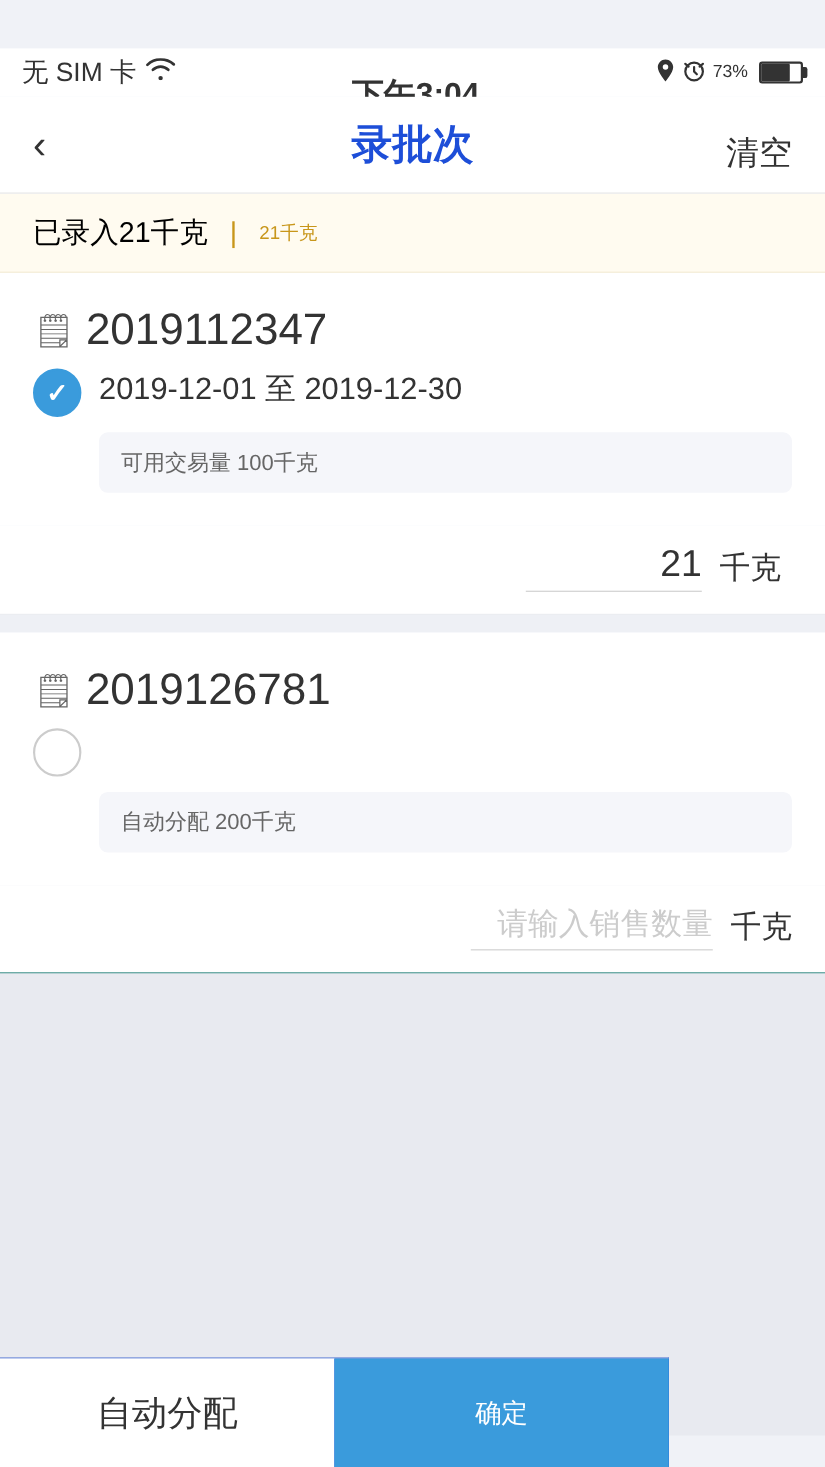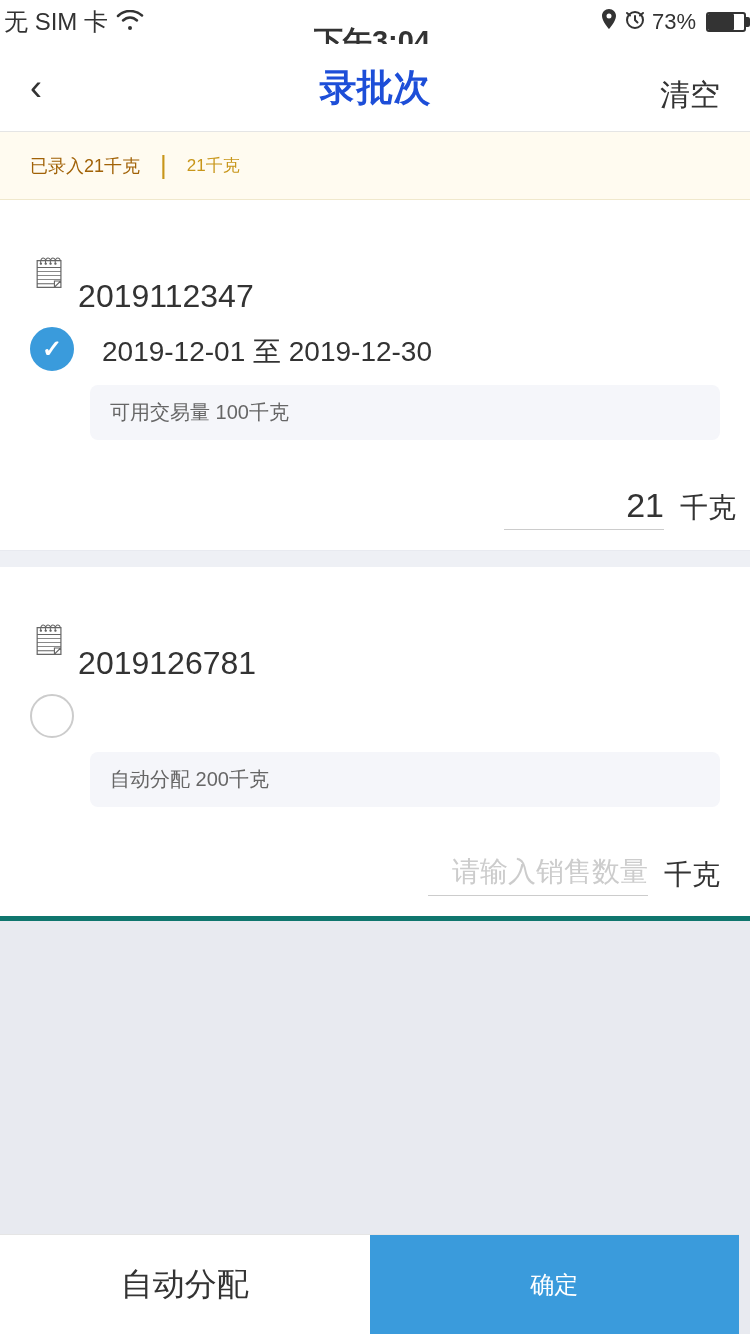--- a/index.html
+++ b/index.html
@@ -13,41 +13,42 @@
       color: #333;
     }
 
     
     .status-bar {
       height: 44px;
       background: #fff;
       display: flex;
       align-items: center;
       justify-content: space-between;
-      padding: 0 4px;
+      padding: 0 20px;
       font-size: 24px;
       font-weight: 500;
+      margin-top: 44px;
     }
     .status-left {
       display: flex;
       align-items: center;
       gap: 8px;
     }
     .status-center {
       font-size: 29px;
       font-weight: 600;
       position: absolute;
       left: 50%;
       transform: translateX(-50%);
     }
     .status-right {
       display: flex;
       align-items: center;
       gap: 6px;
-      font-size: 22px;
+      font-size: 16px;
     }
     .battery-icon {
       display: inline-block;
       width: 40px;
       height: 20px;
       border: 2px solid #333;
       border-radius: 3px;
       position: relative;
       margin-left: 4px;
     }
@@ -103,22 +104,22 @@
     
     .info-banner {
       background: #fffbf0;
       padding: 18px 30px;
       display: flex;
       align-items: center;
       gap: 20px;
       border-bottom: 1px solid #f0e8cc;
     }
     .info-banner .label {
-      color: #a16207;
-      font-size: 18px;
+      color: #000000;
+      font-size: 26px;
     }
     .info-banner .divider {
       color: #c8961a;
       font-size: 26px;
     }
     .info-banner .value {
       color: #c8961a;
       font-size: 17px;
     }
 
@@ -132,29 +133,28 @@
       display: flex;
       align-items: center;
       gap: 10px;
       margin-bottom: 12px;
     }
     .batch-icon {
       color: #666;
       font-size: 30px;
     }
     .batch-id {
-      font-size: 32px;
+      font-size: 40px;
       font-weight: 500;
       color: #333;
-      margin-top: 48px;
     }
     .batch-date-row {
       display: flex;
-      align-items: flex-end;
-      gap: 28px;
+      align-items: flex-start;
+      gap: 16px;
       margin-bottom: 14px;
     }
     .radio-circle {
       width: 44px;
       height: 44px;
       border-radius: 50%;
       border: 2px solid #ccc;
       background: #fff;
       display: flex;
       align-items: center;
@@ -183,21 +183,21 @@
       color: #666;
       margin-left: 60px;
       margin-bottom: 10px;
     }
 
     
     .qty-row {
       display: flex;
       align-items: center;
       justify-content: flex-end;
-      padding: 16px 14px 20px 30px;
+      padding: 16px 40px 20px 30px;
       background: #fff;
       gap: 16px;
       border-bottom: 1px solid #e8eaf0;
     }
     .qty-value {
       font-size: 34px;
       color: #333;
       font-weight: 500;
     }
     .qty-unit {
@@ -220,40 +220,40 @@
     }
 
     
     .qty-input-row {
       display: flex;
       align-items: center;
       justify-content: flex-end;
       padding: 16px 30px 20px 30px;
       background: #fff;
       gap: 16px;
-      border-bottom: 5px solid #0f766e;
+      border-bottom: 1px solid #0f766e;
     }
     .qty-placeholder {
       font-size: 28px;
       color: #ccc;
     }
 
     
     .empty-area {
       background: #e8eaf0;
       flex: 1;
       min-height: 420px;
     }
 
     
     .bottom-bar {
       position: fixed;
       bottom: 0;
       left: 0;
-      width: 739px;
+      width: 608px;
       height: 100px;
       display: flex;
       border-top: 1px solid #e5e5e5;
       background: #1d4ed8;
     }
     .btn-auto {
       flex: 1;
       background: #fff;
       border: none;
       font-size: 32px;

